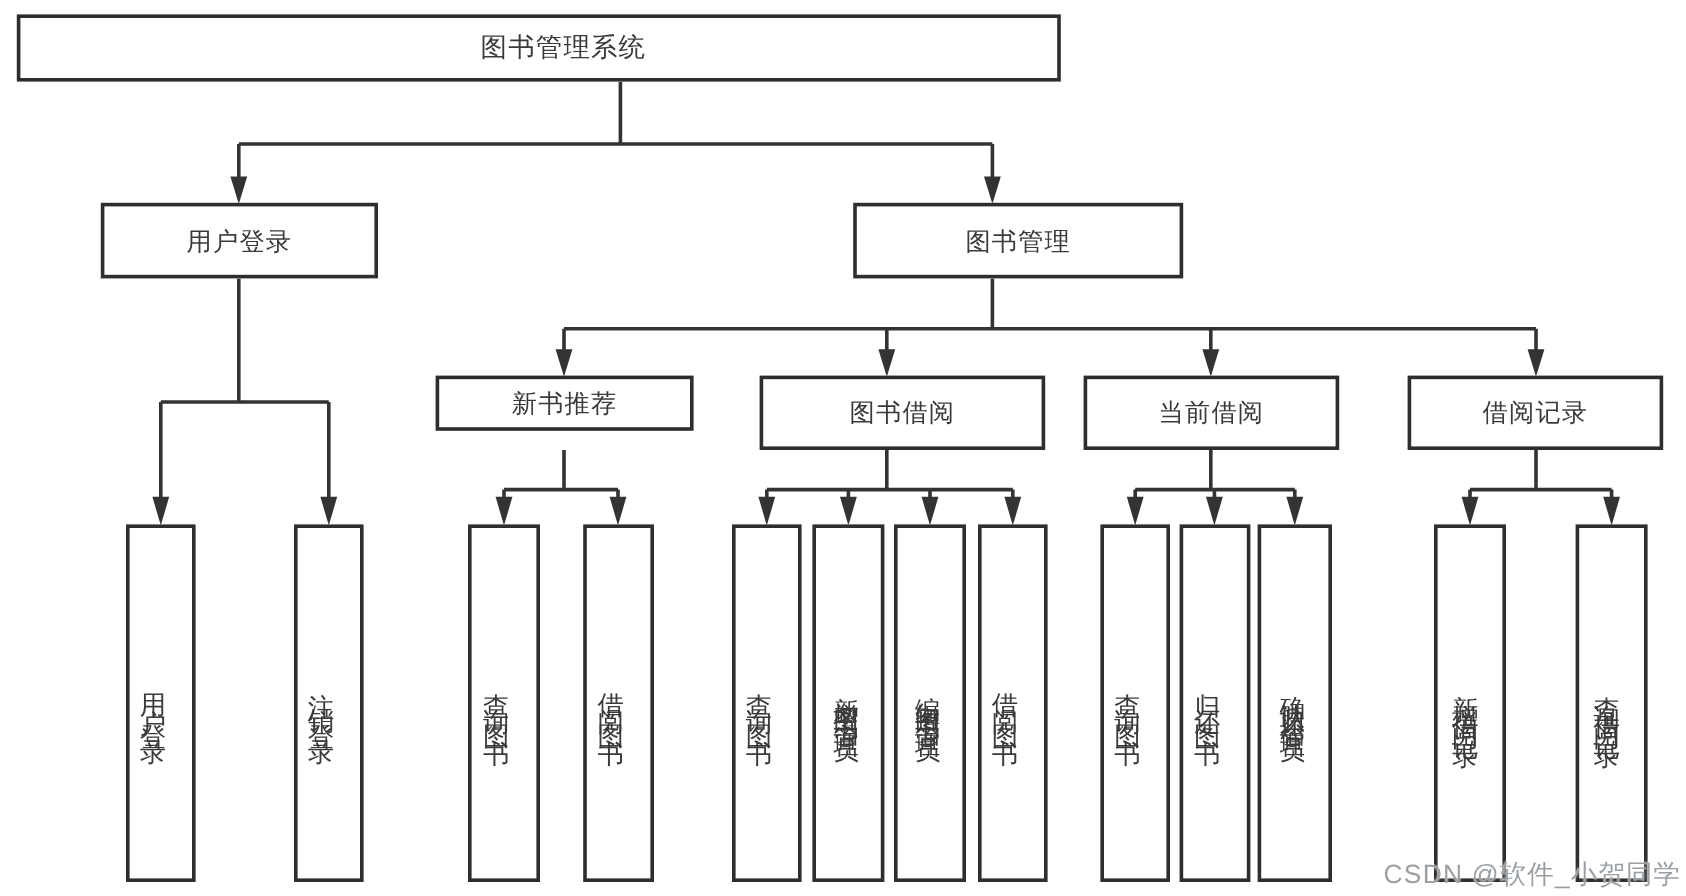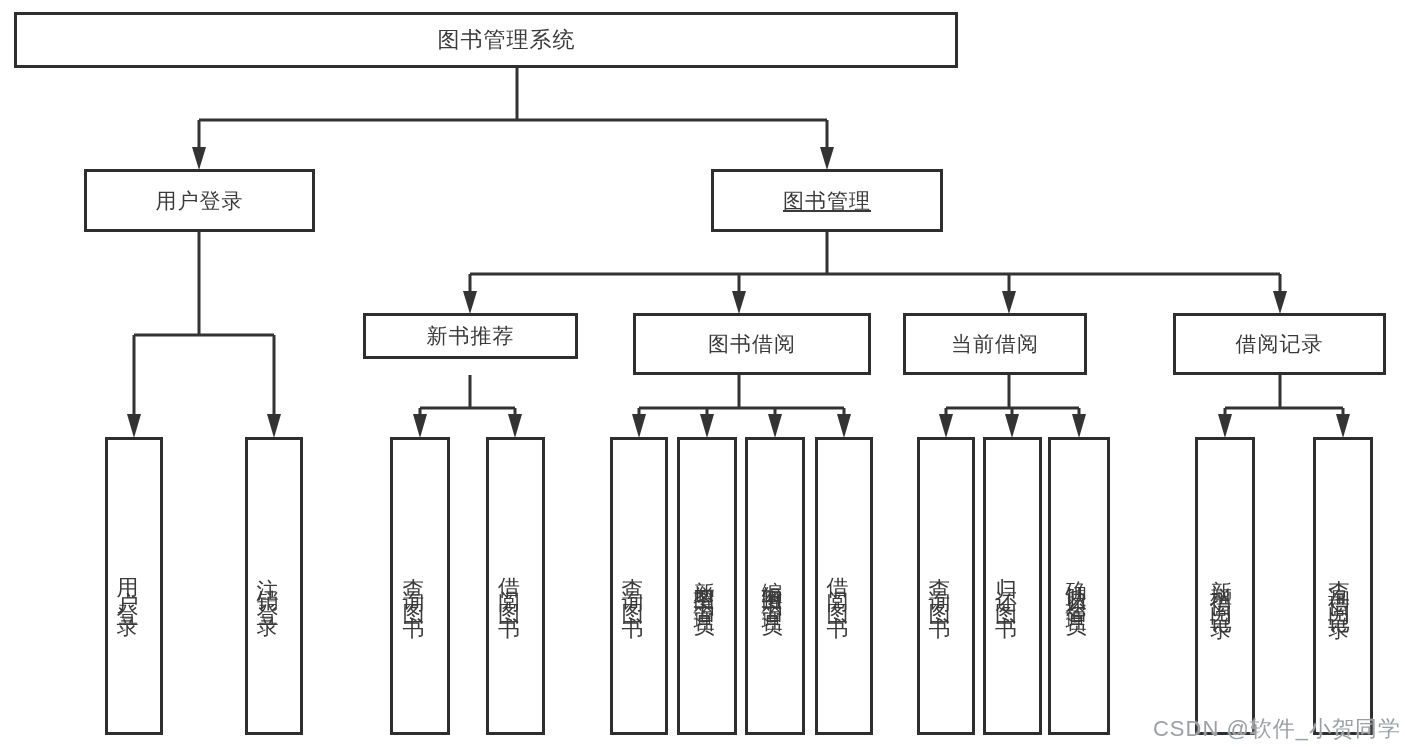--- a/index.html
+++ b/index.html
@@ -101,38 +101,38 @@
       <polygon class="arrow" points="1072,414 1086,414 1079,438"></polygon>
     </g>
 
     <g>
       <path class="line" d="M1280 375 V408 M1225 408 H1343 M1225 408 V417 M1343 408 V417"></path>
       <polygon class="arrow" points="1218,414 1232,414 1225,438"></polygon>
       <polygon class="arrow" points="1336,414 1350,414 1343,438"></polygon>
     </g>
   </svg>
 
-  <div class="node h-node root-node" style="left:14px; top:12px; width:944px; height:56px;padding-left:41px;">
+  <div class="node h-node root-node" style="left:14px; top:12px; width:870px; height:56px;padding-left:41px;">
     <span>图书管理系统</span>
   </div>
 
   <div class="node h-node" style="left:84px; top:169px; width:231px; height:63px;">
     <span>用户登录</span>
   </div>
-  <div class="node h-node" style="left:711px; top:169px; width:232px; height:63px;text-decoration:underline;">
+  <div class="node h-node" style="left:711px; top:169px; width:275px; height:63px;">
     <span>图书管理</span>
   </div>
 
   <div class="node h-node" style="left:363px; top:313px; width:215px; height:46px;">
     <span>新书推荐</span>
   </div>
   <div class="node h-node" style="left:633px; top:313px; width:238px; height:62px;">
     <span>图书借阅</span>
   </div>
-  <div class="node h-node" style="left:903px; top:313px; width:184px; height:62px;">
+  <div class="node h-node" style="left:903px; top:313px; width:213px; height:62px;">
     <span>当前借阅</span>
   </div>
   <div class="node h-node" style="left:1173px; top:313px; width:213px; height:62px;">
     <span>借阅记录</span>
   </div>
 
   <div class="node v-node sp-4" style="left:105px; top:437px; width:58px; height:298px;">
     <span class="vtext">用户登录</span>
   </div>
   <div class="node v-node sp-4" style="left:245px; top:437px; width:58px; height:298px;">

